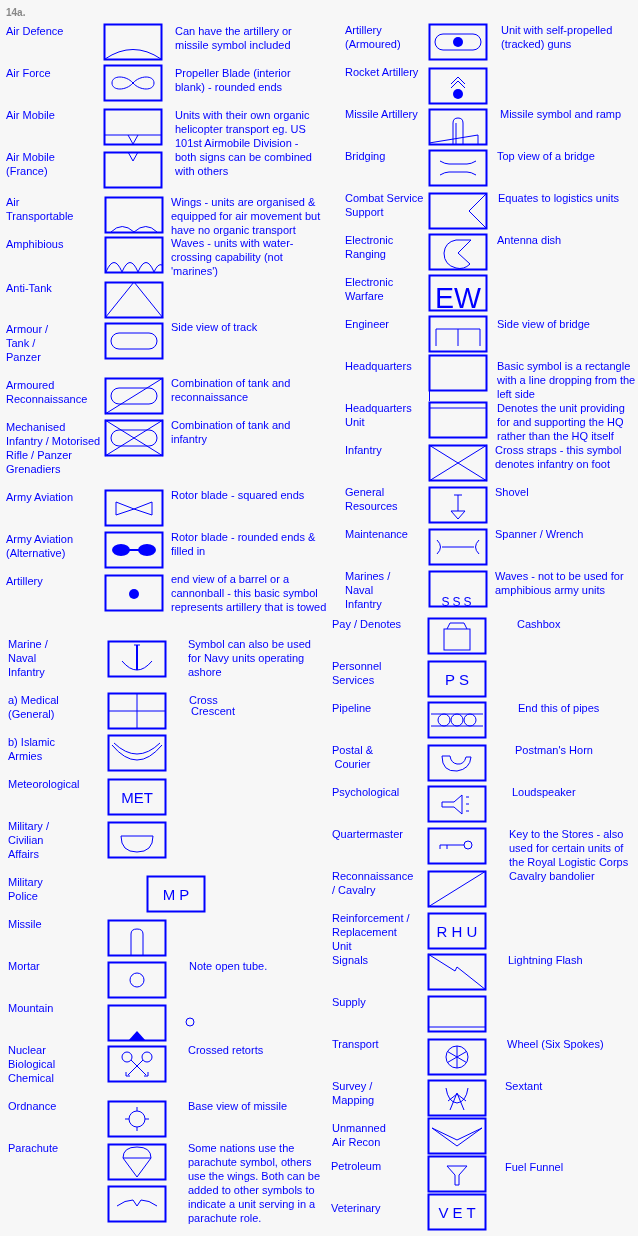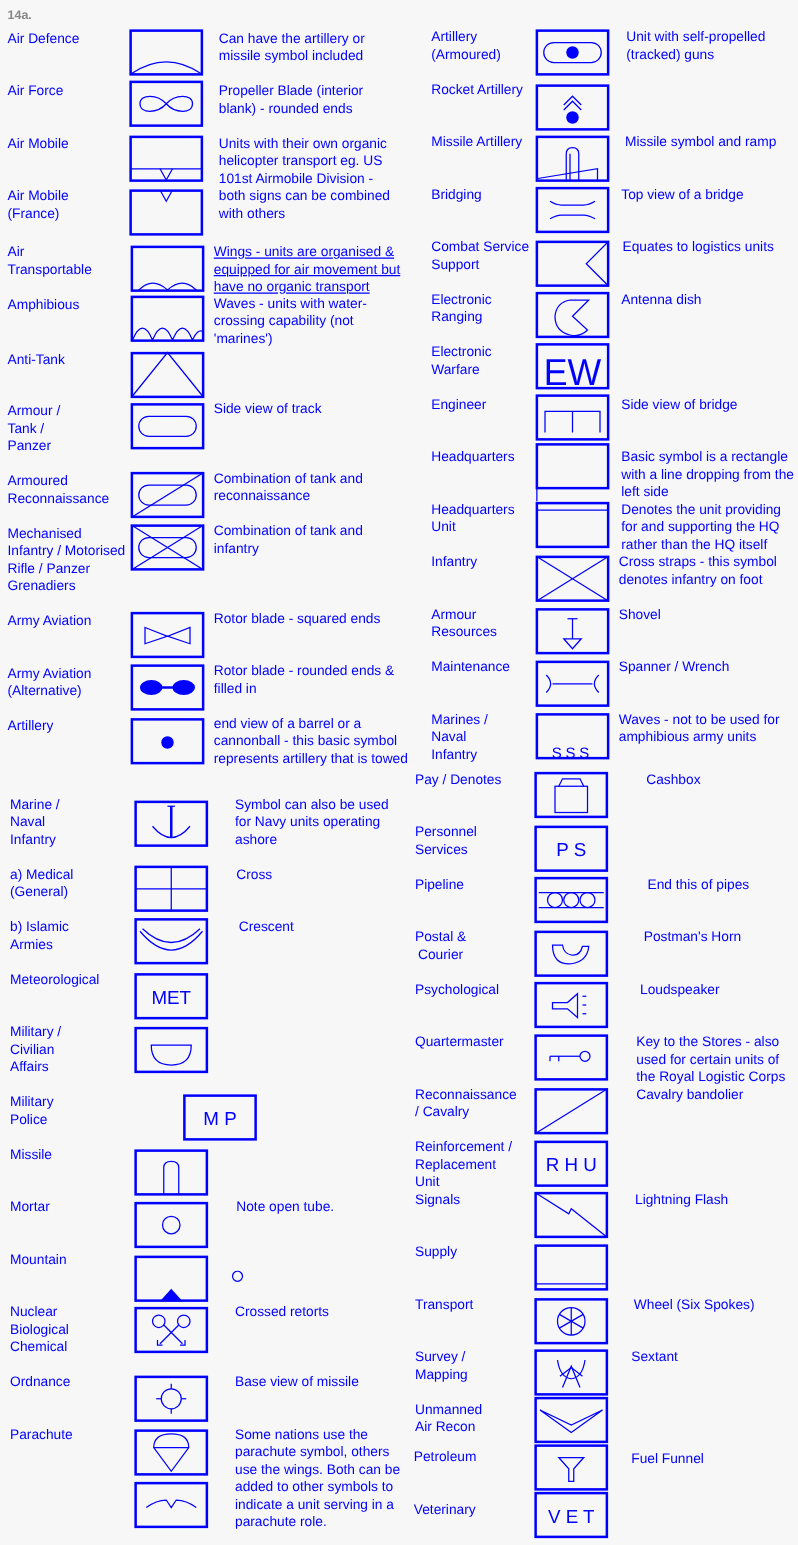--- a/index.html
+++ b/index.html
@@ -59,21 +59,21 @@
       </svg>
     </div>
     <div class="label" style="left: 6px; top: 195px;">Air
 Transportable</div>
     <div class="sym" style="left: 105px; top: 197px;">
       <svg width="58" height="36" viewBox="0 0 58 36">
         <rect x="0.5" y="0.5" width="57" height="35" stroke="#0000ff" stroke-width="2" fill="none"></rect>
         <path d="M6 35 Q17 24 29 35 Q41 24 52 35" stroke="#0000ff" fill="none" stroke-width="1"></path>
       </svg>
     </div>
-    <div class="desc" style="left: 171px; top: 195px; text-decoration: underline;">Wings - units are organised &amp;
+    <div class="desc" style="left: 171px; top: 195px;">Wings - units are organised &amp;
 equipped for air movement but
 have no organic transport</div>
     <div class="label" style="left: 6px; top: 237px;">Amphibious</div>
     <div class="sym" style="left: 105px; top: 237px;">
       <svg width="58" height="36" viewBox="0 0 58 36">
         <rect x="0.5" y="0.5" width="57" height="35" stroke="#0000ff" stroke-width="2" fill="none"></rect>
         <path d="M1 35 Q9 16 17 35 Q25 16 33 35 Q41 16 49 35 Q53 26 57 28" stroke="#0000ff" fill="none" stroke-width="1"></path>
       </svg>
     </div>
     <div class="desc" style="left: 171px; top: 236px;">Waves - units with water-
@@ -177,21 +177,21 @@
     <div class="desc" style="left: 189px; top: 693px;">Cross</div>
     <div class="label" style="left: 8px; top: 735px;">b) Islamic
 Armies</div>
     <div class="sym" style="left: 108px; top: 735px;">
       <svg width="58" height="36" viewBox="0 0 58 36">
         <rect x="0.5" y="0.5" width="57" height="35" stroke="#0000ff" stroke-width="2" fill="none"></rect>
         <path d="M4 10 Q29 40 54 10" stroke="#0000ff" fill="none" stroke-width="1"></path>
         <path d="M6 8 Q29 30 52 8" stroke="#0000ff" fill="none" stroke-width="1"></path>
       </svg>
     </div>
-    <div class="desc" style="left: 191px; top: 735px;">Crescent</div>
+    <div class="desc" style="left: 191px; top: 704px;">Crescent</div>
     <div class="label" style="left: 8px; top: 777px;">Meteorological</div>
     <div class="sym" style="left: 108px; top: 779px;">
       <svg width="58" height="36" viewBox="0 0 58 36">
         <rect x="0.5" y="0.5" width="57" height="35" stroke="#0000ff" stroke-width="2" fill="none"></rect>
         <text x="29" y="24" text-anchor="middle" font-family="Liberation Sans, sans-serif" font-size="15" fill="#0000ff">MET</text>
       </svg>
     </div>
     <div class="label" style="left: 8px; top: 819px;">Military /
 Civilian
 Affairs</div>
@@ -376,21 +376,21 @@
     <div class="label" style="left: 345px; top: 443px;">Infantry</div>
     <div class="sym" style="left: 429px; top: 445px;">
       <svg width="58" height="36" viewBox="0 0 58 36">
         <rect x="0.5" y="0.5" width="57" height="35" stroke="#0000ff" stroke-width="2" fill="none"></rect>
         <line x1="0" y1="0" x2="58" y2="36" stroke="#0000ff" fill="none" stroke-width="1"></line>
         <line x1="0" y1="36" x2="58" y2="0" stroke="#0000ff" fill="none" stroke-width="1"></line>
       </svg>
     </div>
     <div class="desc" style="left: 495px; top: 443px;">Cross straps - this symbol
 denotes infantry on foot</div>
-    <div class="label" style="left: 345px; top: 485px;">Armour
+    <div class="label" style="left: 345px; top: 485px;">General
 Resources</div>
     <div class="sym" style="left: 429px; top: 487px;">
       <svg width="58" height="36" viewBox="0 0 58 36">
         <rect x="0.5" y="0.5" width="57" height="35" stroke="#0000ff" stroke-width="2" fill="none"></rect>
         <line x1="25" y1="8" x2="33" y2="8" stroke="#0000ff" fill="none" stroke-width="1"></line>
         <line x1="29" y1="8" x2="29" y2="24" stroke="#0000ff" fill="none" stroke-width="1"></line>
         <path d="M22 24 L36 24 L29 32Z" stroke="#0000ff" fill="none" stroke-width="1"></path>
       </svg>
     </div>
     <div class="desc" style="left: 495px; top: 485px;">Shovel</div>

